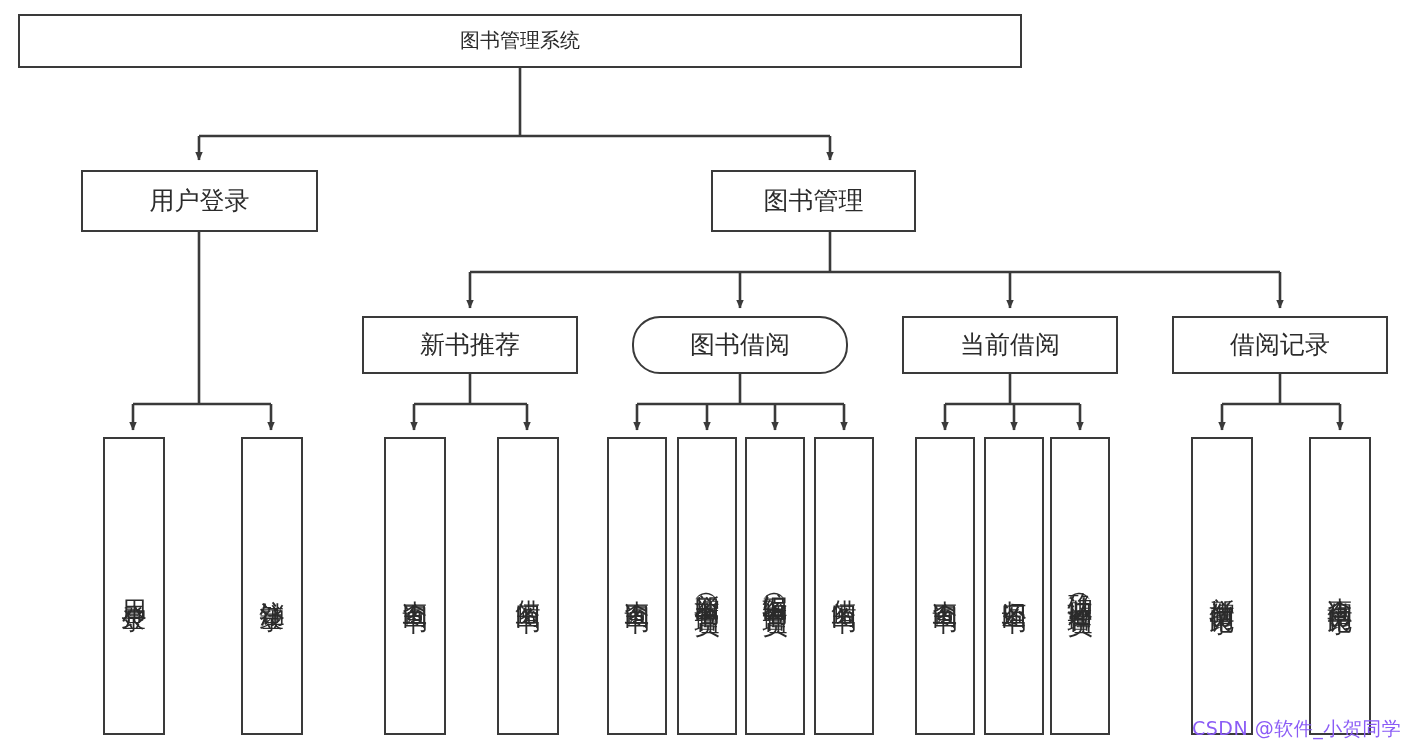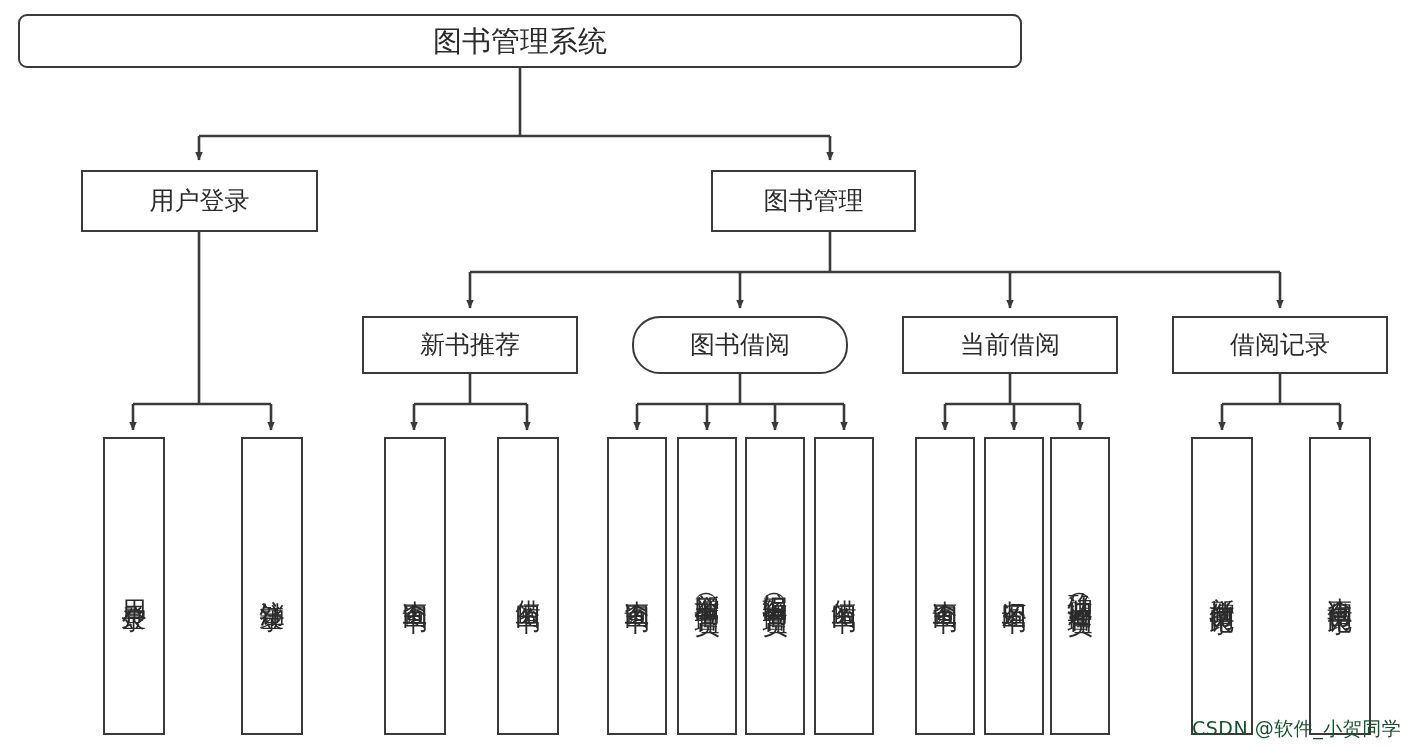--- a/index.html
+++ b/index.html
@@ -40,40 +40,39 @@
   .node .label {
     display: block;
     text-align: center;
     white-space: nowrap;
   }
   
   .node.h {
     font-size: 25px;
   }
   .node.root {
-    font-size: 29px;
-    border-radius: 9px;
+    font-size: 20px;
   }
   
   .node.v {
     font-size: 25px;
     align-items: center;
     justify-content: center;
   }
   .node.v .label {
     writing-mode: vertical-rl;
     text-orientation: upright;
     letter-spacing: 3px;
     white-space: nowrap;
     line-height: 1;
   }
   .watermark {
     position: absolute;
     font-size: 19px;
-    color: #14532d;
+    color: #8b5cf6;
     white-space: nowrap;
     letter-spacing: 0.5px;
   }
 </style>
 </head>
 <body>
 
 <div id="canvas">
 
   <svg class="edges" viewBox="0 0 1405 747" xmlns="http://www.w3.org/2000/svg">

